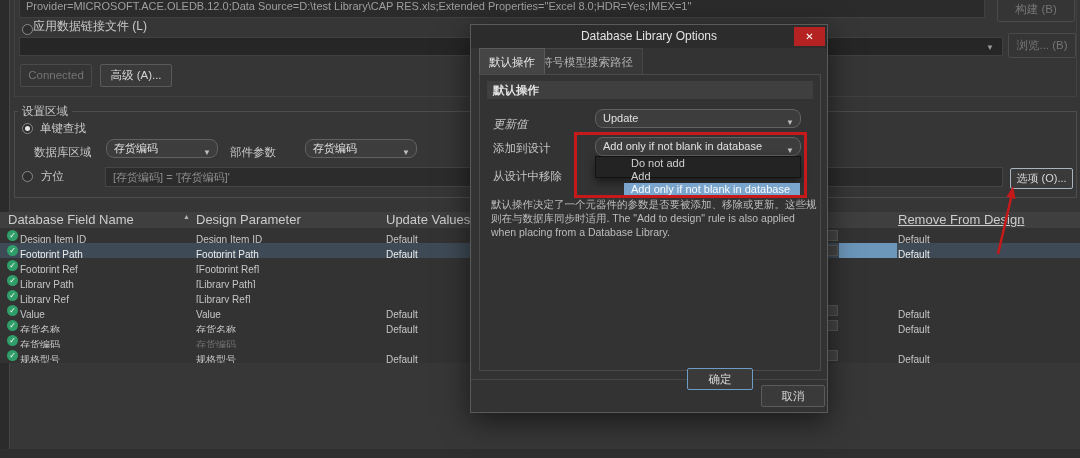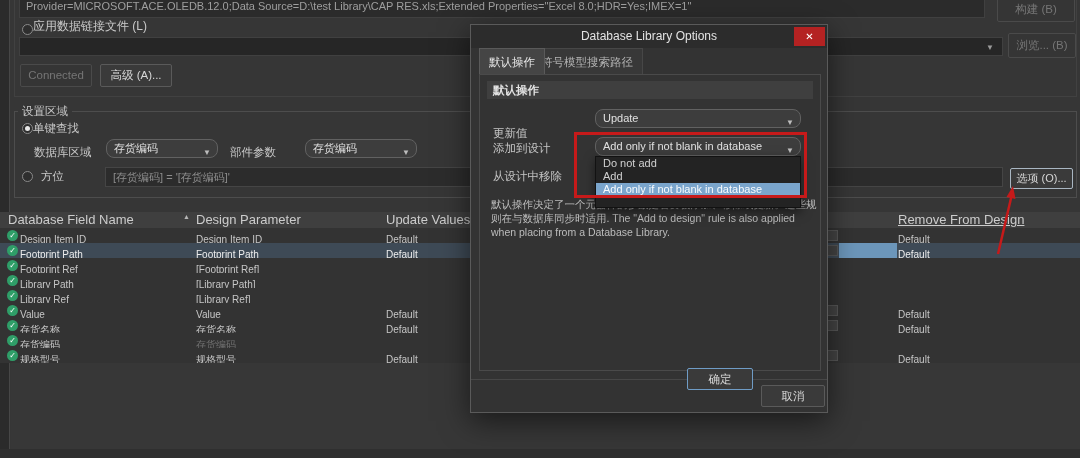--- a/index.html
+++ b/index.html
@@ -22,21 +22,21 @@
   .radio.on::after { content:""; position:absolute; left:2px; top:2px; width:5px; height:5px; border-radius:50%; background:#e8e8e8; }
   .lbl { color:#c9c9c9; font-size:12px; white-space:nowrap; }
   #file-combo { position:absolute; left:19px; top:37px; width:984px; height:19px; background:#262626; border:1px solid #404040; }
   #browse-btn { position:absolute; left:1008px; top:33px; width:68px; height:25px; }
   #connected-btn { position:absolute; left:20px; top:64px; width:72px; height:23px; }
   #advanced-btn { position:absolute; left:100px; top:64px; width:72px; height:23px; }
 
   
   #settings-box { position:absolute; left:14px; top:111px; width:1063px; height:87px; border:1px solid #4d4d4d; }
   #settings-title { position:absolute; left:18px; top:104px; background:#363636; padding:0 4px; color:#c9c9c9; font-size:11.5px; }
-  #single-radio-row { position:absolute; left:22px; top:121px; display:flex; align-items:center; gap:0; }
+  #single-radio-row { position:absolute; left:22px; top:121px; display:flex; align-items:center; gap:7px; }
   #dbfield-lbl { position:absolute; left:34px; top:145px; font-size:11.5px; }
   #partparam-lbl { position:absolute; left:230px; top:145px; font-size:11.5px; }
   .combo { position:absolute; background:#3d3d3d; border:1px solid #616161; border-radius:8px; color:#e0e0e0; font-size:11px; line-height:17px; padding-left:7px; white-space:nowrap; }
   .combo .arr { position:absolute; right:6px; top:4px; font-size:8px; color:#bdbdbd; }
   #dbfield-combo { left:106px; top:139px; width:112px; height:19px; }
   #partparam-combo { left:305px; top:139px; width:112px; height:19px; }
   #where-radio-row { position:absolute; left:22px; top:169px; display:flex; align-items:center; gap:8px; }
   #where-input { position:absolute; left:105px; top:167px; width:898px; height:20px; background:#2c2c2c; border:1px solid #454545; color:#8d8d8d; font-size:11px; line-height:18px; padding-left:7px; }
   #options-btn { position:absolute; left:1010px; top:168px; width:63px; height:21px; border-color:#a9b6c2; }
 
@@ -58,24 +58,24 @@
   #dialog { position:absolute; left:470px; top:24px; width:358px; height:389px; background:#333333; border:1px solid #5a5a5a; box-shadow:0 8px 28px rgba(0,0,0,0.55); }
   #dlg-titlebar { position:absolute; left:0; top:0; width:100%; height:23px; background:#2c2c2c; }
   #dlg-title { position:absolute; left:0; width:100%; text-align:center; color:#e3e3e3; font-size:12px; line-height:23px; }
   #dlg-close { position:absolute; right:2px; top:2px; width:31px; height:19px; background:#b42222; color:#ffffff; font-size:10px; line-height:19px; text-align:center; font-weight:bold; }
   .tab { position:absolute; top:23px; height:26px; line-height:26px; padding:0 9px; font-size:11.5px; }
   #tab-default { left:8px; background:#454545; color:#e8e8e8; border:1px solid #5a5a5a; border-bottom:none; z-index:2; }
   #tab-symbol { left:60px; background:#383838; color:#b3b3b3; border:1px solid #474747; border-bottom:none; }
   #dlg-panel { position:absolute; left:8px; top:49px; width:342px; height:297px; border:1px solid #4a4a4a; background:#333333; }
   #dlg-groupbar { position:absolute; left:16px; top:56px; width:326px; height:18px; background:#3f3f3f; color:#e3e3e3; font-size:11.5px; font-weight:bold; line-height:18px; padding-left:6px; }
   .dlg-lbl { position:absolute; left:22px; color:#c6c6c6; font-size:11.5px; white-space:nowrap; }
-  #upd-lbl { top:101px; } #add-lbl { top:116px; } #rem-lbl { top:144px; }
+  #upd-lbl { top:92px;font-style:italic; } #add-lbl { top:116px; } #rem-lbl { top:144px; }
   #upd-combo { left:124px; top:84px; width:206px; height:19px; }
   #add-combo { left:124px; top:112px; width:206px; height:19px; }
-  #dlg-popup { position:absolute; left:124px; top:131px; width:206px; height:52px; background:#232323; border:1px solid #121212; box-shadow:0 4px 10px rgba(0,0,0,0.5); z-index:5; }
+  #dlg-popup { position:absolute; left:124px; top:131px; width:206px; height:22px; background:#232323; border:1px solid #121212; box-shadow:0 4px 10px rgba(0,0,0,0.5); z-index:5;padding-left:28px; }
   .popup-item { height:13px; line-height:13px; font-size:11px; color:#d0d0d0; padding-left:7px; white-space:nowrap; }
   .popup-item.selected { background:#7aa5cc; color:#f8fbfe; }
   #dlg-desc { position:absolute; left:20px; top:172px; width:326px; color:#bdbdbd; font-size:10.5px; line-height:14px; }
   #dlg-footer-line { position:absolute; left:0; top:354px; width:100%; height:1px; background:#474747; }
   #ok-btn { position:absolute; left:216px; top:343px; width:66px; height:22px; border-color:#6f9cc6; }
   #cancel-btn { position:absolute; left:290px; top:360px; width:64px; height:22px; }
 
   
   #red-rect { position:absolute; left:574px; top:132px; width:233px; height:66px; border:3px solid #c61a1a; z-index:9; }
   #red-arrow { position:absolute; left:986px; top:180px; z-index:9; }

